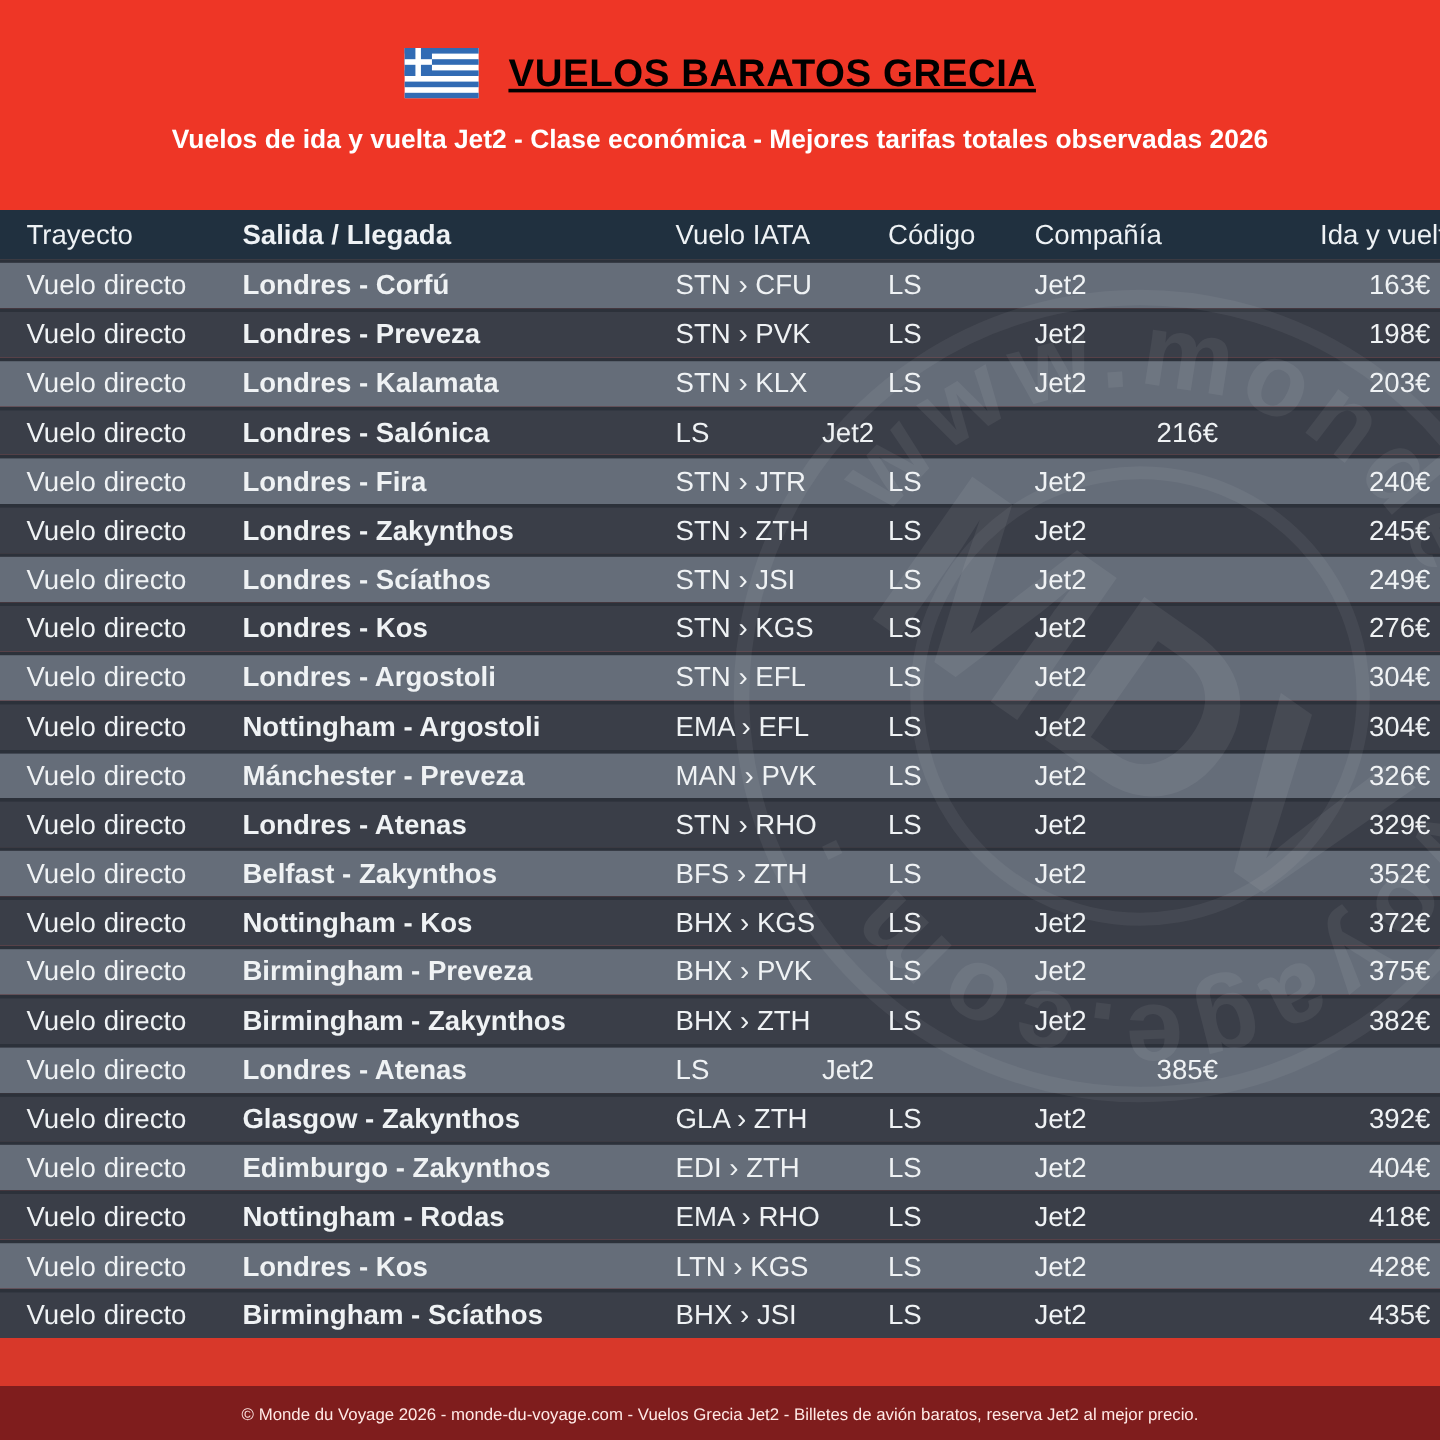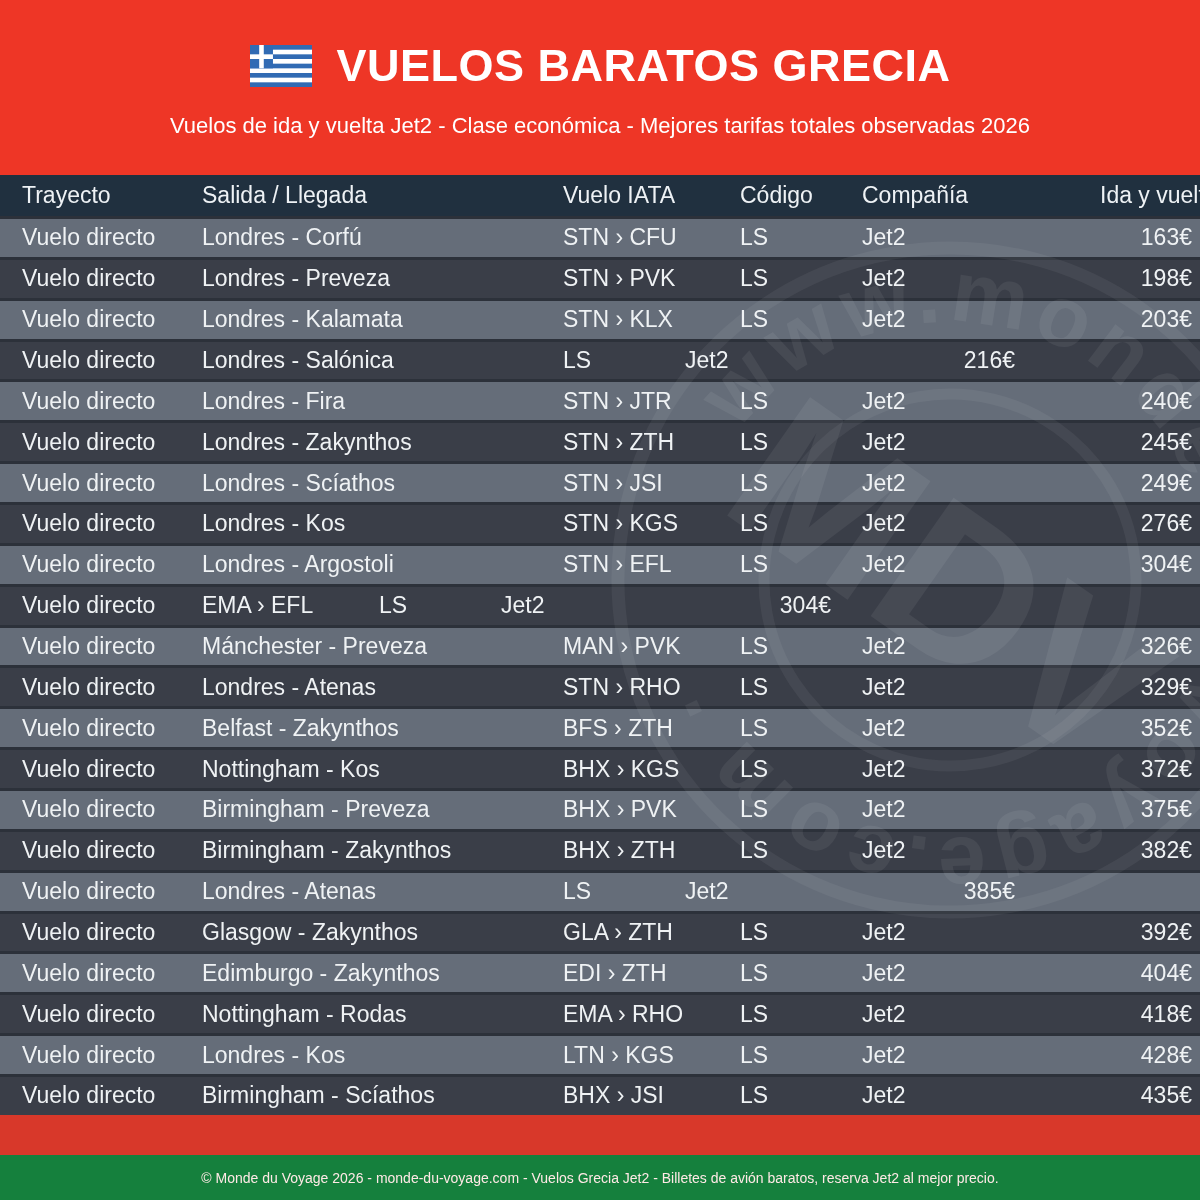--- a/index.html
+++ b/index.html
@@ -20,32 +20,33 @@
   }
   .title-row {
     display: flex;
     justify-content: center;
     align-items: center;
     gap: 25px;
     padding-top: 40px;
   }
   .flag { width: 62px; height: 42px; display: block; }
   .page-title {
-    color: #ffffff;
-    font-size: 45px;
+    color: #000000;
+    font-size: 32px;
     font-weight: 700;
     letter-spacing: 0.5px;
     white-space: nowrap;
+    text-decoration: underline;
   }
   .subtitle {
     margin-top: 21px;
     text-align: center;
     color: #ffffff;
     font-size: 22px;
-    font-weight: 400;
+    font-weight: 700;
   }
 
   
   .table { position: relative; z-index: 1; }
   .thead {
     height: 41px;
     background: #20303f;
     display: flex;
     align-items: stretch;
   }
@@ -61,21 +62,21 @@
   .cell {
     display: flex;
     align-items: center;
     padding-left: 22px;
     color: #eff2f4;
     font-size: 23px;
     white-space: nowrap;
     overflow: visible;
   }
   .c-trayecto { width: 180px; }
-  .c-ruta     { width: 361px; }
+  .c-ruta     { width: 361px; font-weight: bold; }
   .c-iata     { width: 177px; }
   .c-codigo   { width: 122px; }
   .c-compania { width: 238px; }
   .c-precio   { width: 122px; }
   .row .c-precio {
     justify-content: flex-end;
     padding-right: 8px;
     padding-left: 0;
   }
 
@@ -90,21 +91,21 @@
     pointer-events: none;
   }
 
   
   .red-band {
     height: 40px;
     background: #d8382a;
   }
   .footer {
     height: 46px;
-    background: #15803d;
+    background: #7f1d1d;
     display: flex;
     align-items: center;
     justify-content: center;
   }
   .footer-text {
     color: #ffe9e6;
     font-size: 14px;
   }
 </style>
 </head>
@@ -215,20 +216,21 @@
     <div class="cell c-trayecto">Vuelo directo</div>
     <div class="cell c-ruta">Londres - Argostoli</div>
     <div class="cell c-iata">STN › EFL</div>
     <div class="cell c-codigo">LS</div>
     <div class="cell c-compania">Jet2</div>
     <div class="cell c-precio">304€</div>
   </div>
 
   <div class="row dark">
     <div class="cell c-trayecto">Vuelo directo</div>
+    <div class="cell c-ruta">Nottingham - Argostoli</div>
     <div class="cell c-iata">EMA › EFL</div>
     <div class="cell c-codigo">LS</div>
     <div class="cell c-compania">Jet2</div>
     <div class="cell c-precio">304€</div>
   </div>
 
   <div class="row light">
     <div class="cell c-trayecto">Vuelo directo</div>
     <div class="cell c-ruta">Mánchester - Preveza</div>
     <div class="cell c-iata">MAN › PVK</div>

